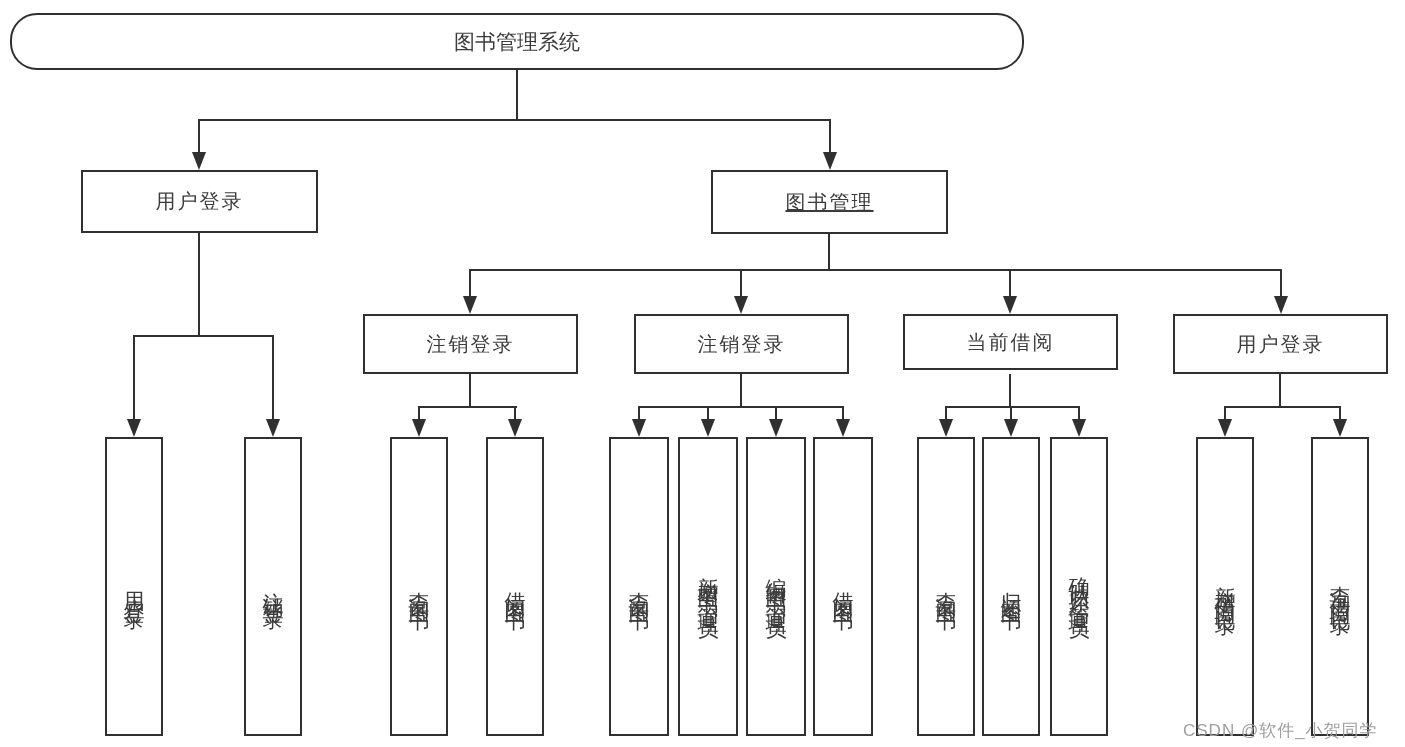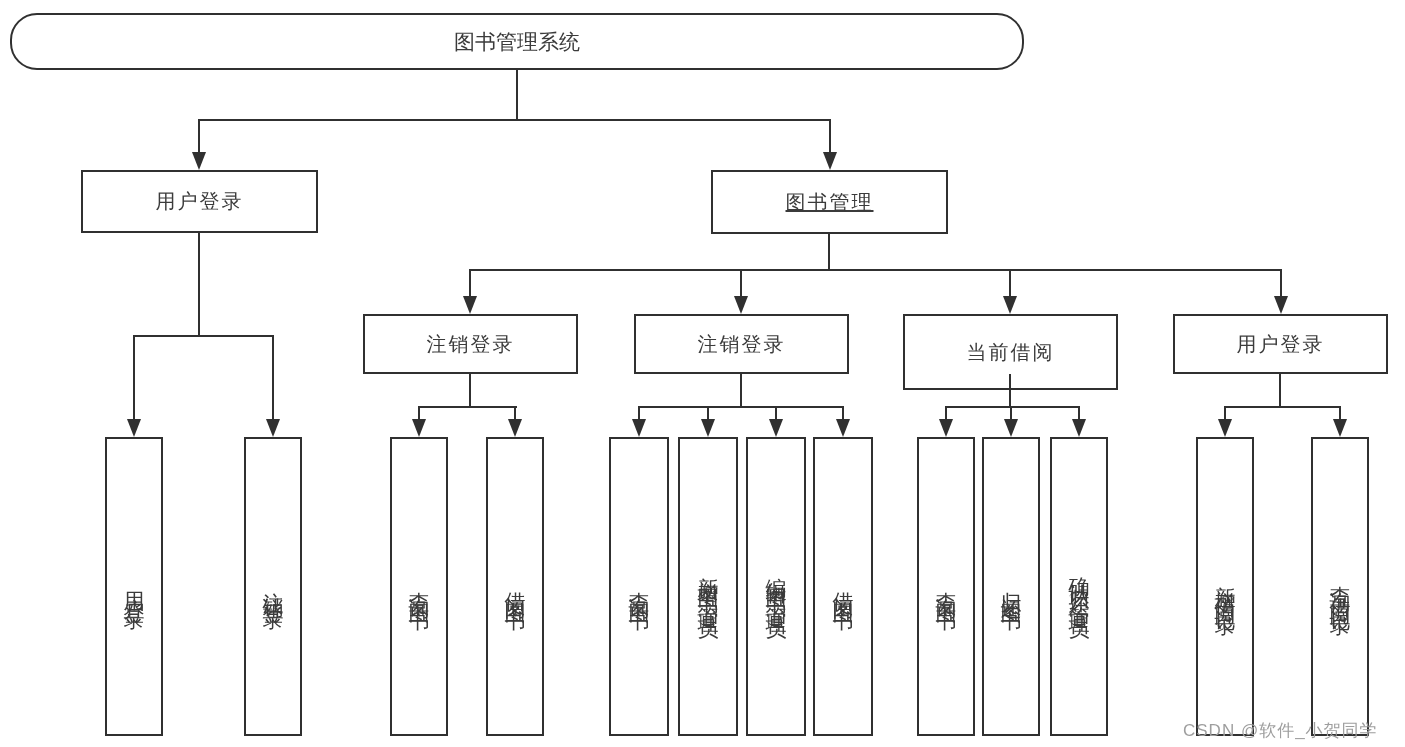--- a/index.html
+++ b/index.html
@@ -52,21 +52,21 @@
 </head>
 <body>
 
 <div class="node root-box" style="left:10px; top:13px; width:1014px; height:57px;">图书管理系统</div>
 
 <div class="node hlabel" style="left:81px; top:170px; width:237px; height:63px;">用户登录</div>
 <div class="node hlabel" style="left:711px; top:170px; width:237px; height:64px;text-decoration:underline;">图书管理</div>
 
 <div class="node hlabel" style="left:363px; top:314px; width:215px; height:60px;">注销登录</div>
 <div class="node hlabel" style="left:634px; top:314px; width:215px; height:60px;">注销登录</div>
-<div class="node hlabel" style="left:903px; top:314px; width:215px; height:76px;text-align:right;">当前借阅</div>
+<div class="node hlabel" style="left:903px; top:314px; width:215px; height:56px;text-align:right;">当前借阅</div>
 <div class="node hlabel" style="left:1173px; top:314px; width:215px; height:60px;">用户登录</div>
 
 <div class="node leaf" style="left:105px; top:437px; width:58px; height:299px;">用户登录</div>
 <div class="node leaf" style="left:244px; top:437px; width:58px; height:299px;">注销登录</div>
 
 <div class="node leaf" style="left:390px; top:437px; width:58px; height:299px;">查询图书</div>
 <div class="node leaf" style="left:486px; top:437px; width:58px; height:299px;">借阅图书</div>
 
 <div class="node leaf" style="left:609px; top:437px; width:60px; height:299px;">查询图书</div>
 <div class="node leaf" style="left:678px; top:437px; width:60px; height:299px;">新增图书（管理员）</div>

